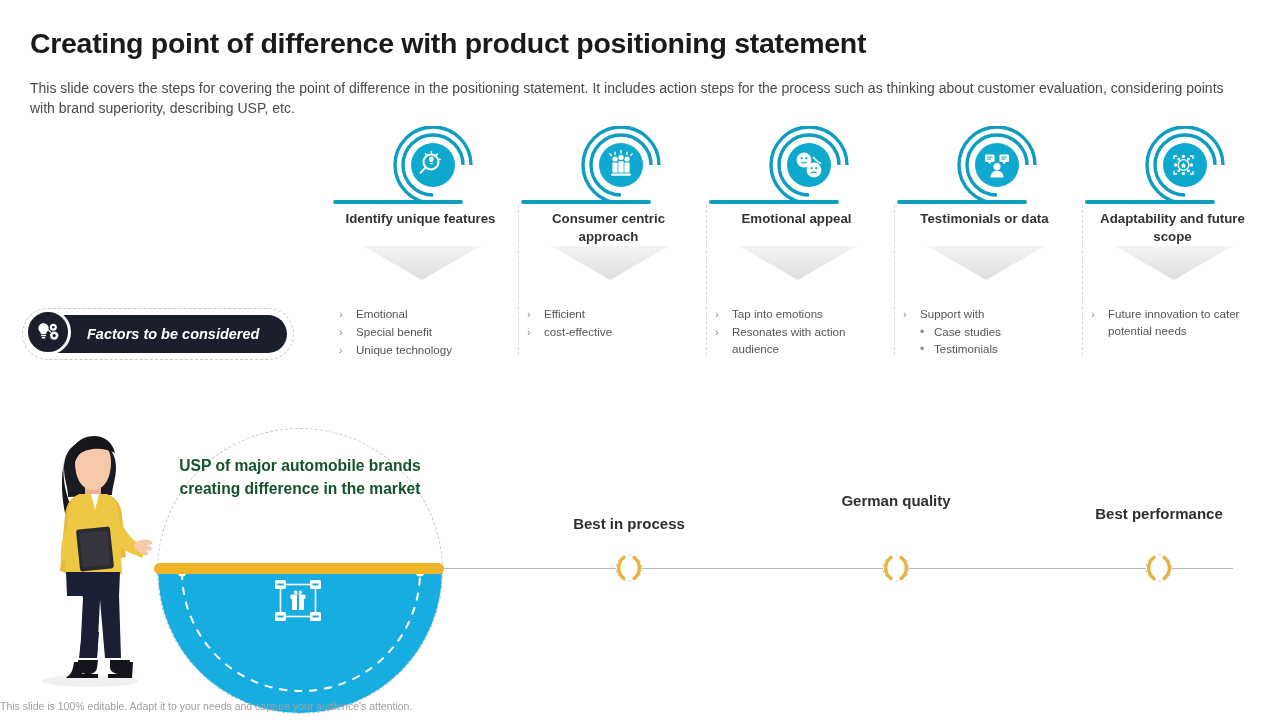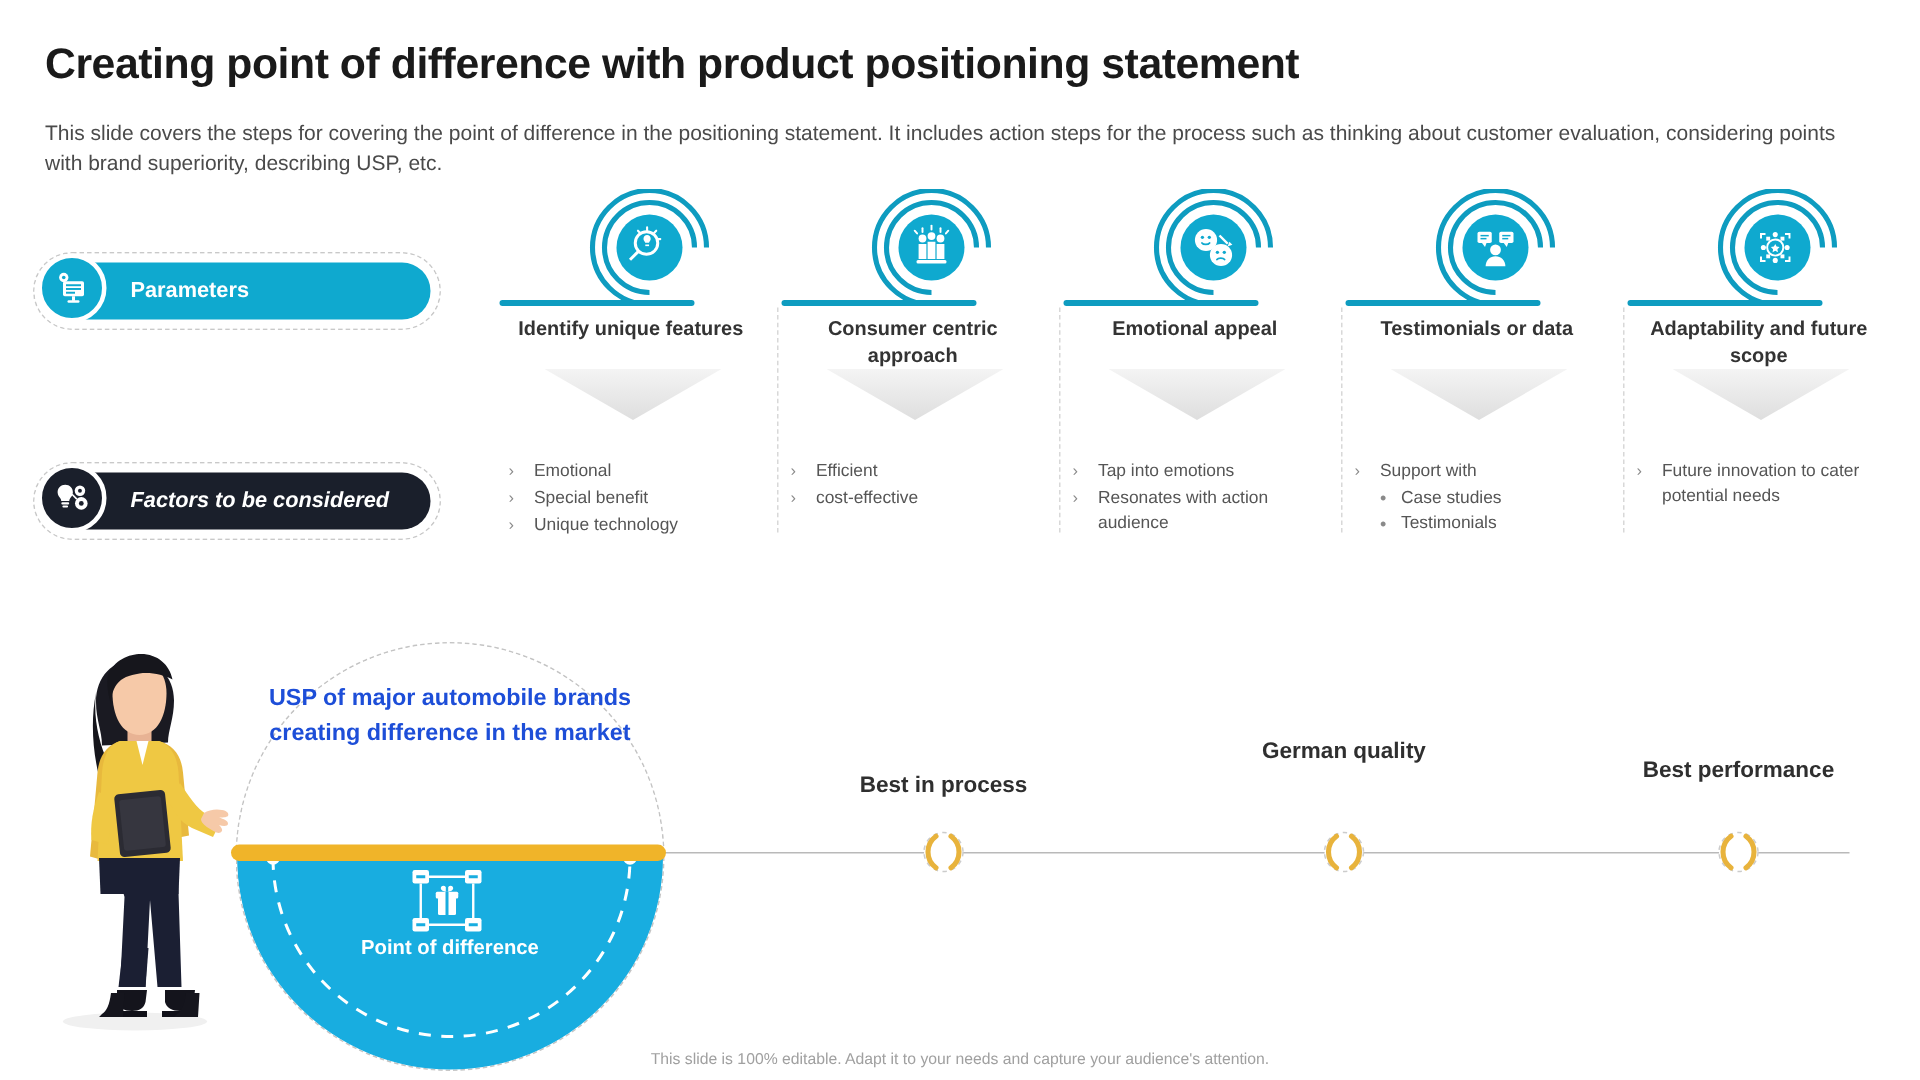--- a/index.html
+++ b/index.html
@@ -106,21 +106,21 @@
     overflow: hidden;
   }
   .usp-lower {
     position: absolute; left: 0; top: 143px; width: 286px; height: 143px;
     background: #18ade0;
     border-bottom-left-radius: 143px; border-bottom-right-radius: 143px;
   }
   .usp-text {
     position: absolute; left: 157px; top: 455px; width: 286px;
     text-align: center; font-size: 15.6px; font-weight: bold;
-    color: #1d4ed8; line-height: 1.45;
+    color: #14532d; line-height: 1.45;
   }
   .usp-bar {
     position: absolute; left: 154px; top: 563px; width: 290px; height: 11px;
     background: #f0b429; border-radius: 6px; z-index: 5;
   }
   .pod-icon {
     position: absolute; left: 272px; top: 578px; width: 52px; height: 46px; z-index: 6;
   }
   .pod-label {
     position: absolute; left: 157px; top: 624px; width: 286px;
@@ -133,51 +133,33 @@
     background: #b9b9b9;
   }
   .tl-node { position: absolute; width: 32px; height: 32px; }
   .tl-label {
     position: absolute; text-align: center; font-size: 15px; font-weight: bold;
     color: #2f2f2f; line-height: 1.23; width: 170px;
   }
 
   .footer {
     position: absolute; left: 0; top: 700px; width: 1280px;
-    text-align: center; font-size: 10.5px; color: #a0a0a0;
+    text-align: left; font-size: 10.5px; color: #a0a0a0;
   }
 
   .person { position: absolute; left: 28px; top: 432px; width: 130px; height: 258px; }
 </style>
 </head>
 <body>
 
 <div class="slide">
 
   <div class="title">Creating point of difference with product positioning statement</div>
   <div class="subtitle">This slide covers the steps for covering the point of difference in the positioning statement. It includes action steps for the process such as thinking about customer evaluation, considering points with brand superiority, describing USP, etc.</div>
 
-  <div class="pill-wrap" id="pill-parameters-wrap">
-    <div class="pill" id="pill-parameters">
-      <div class="pill-body"></div>
-      <div class="pill-badge">
-        <svg width="24" height="24" viewBox="0 0 24 24" fill="none">
-          <rect x="6" y="7.5" width="14" height="10" rx="1.2" fill="#fff"></rect>
-          <rect x="8" y="9.5" width="10" height="1.3" fill="#0fa9cf"></rect>
-          <rect x="8" y="12" width="10" height="1.3" fill="#0fa9cf"></rect>
-          <rect x="8" y="14.5" width="6" height="1.3" fill="#0fa9cf"></rect>
-          <rect x="12" y="17.5" width="2" height="3" fill="#fff"></rect>
-          <rect x="9" y="20.2" width="8" height="1.6" rx="0.8" fill="#fff"></rect>
-          <circle cx="6.5" cy="5" r="3.1" fill="#fff"></circle>
-          <circle cx="6.5" cy="5" r="1.2" fill="#0fa9cf"></circle>
-        </svg>
-      </div>
-      <div class="pill-label">Parameters</div>
-    </div>
-  </div>
 
   <div class="pill-wrap" id="pill-factors-wrap">
     <div class="pill" id="pill-factors">
       <div class="pill-body"></div>
       <div class="pill-badge">
         <svg width="26" height="24" viewBox="0 0 26 24" fill="none">
           <path d="M8.5 3.2c3 0 5.1 2.2 5.1 5 0 2-1.2 3.1-1.9 4.1-.4.6-.5 1.1-.5 1.7H5.8c0-.6-.1-1.1-.5-1.7-.7-1-1.9-2.1-1.9-4.1 0-2.8 2.1-5 5.1-5z" fill="#fff"></path>
           <rect x="5.9" y="14.8" width="5.2" height="1.5" rx="0.7" fill="#fff"></rect>
           <rect x="6.6" y="17" width="3.8" height="1.4" rx="0.7" fill="#fff"></rect>
           <circle cx="18.3" cy="7.2" r="3.5" fill="#fff"></circle>
@@ -475,21 +457,20 @@
           <path d="M43.5 11v23"></path>
       </g>
       <g fill="#ffffff">
         <rect x="20" y="20" width="12" height="12" rx="1"></rect>
         <rect x="18.5" y="16.5" width="15" height="4.5" rx="1"></rect>
         <path d="M25.2 13.4c-1.3-1.6-3.6-.7-3.3 1.1.2 1 1.6 1.7 3.3 2zM26.8 13.4c1.3-1.6 3.6-.7 3.3 1.1-.2 1-1.6 1.7-3.3 2z"></path>
       </g>
       <rect x="25" y="16.5" width="2" height="15.5" fill="#18ade0"></rect>
     </svg>
   </div>
-  <div class="pod-label">Point of difference</div>
 
   <div class="timeline"></div>
 
   <div class="tl-node" style="left:613px; top:552px">
     <svg width="32" height="32" viewBox="0 0 32 32">
       <circle cx="16" cy="16" r="13" fill="#fff" stroke="#cccccc" stroke-width="1" stroke-dasharray="3 3"></circle>
       <path d="M11 5.5a13 13 0 0 0 0 21" fill="none" stroke="#e8b33c" stroke-width="3.4" stroke-linecap="round"></path>
       <path d="M21 5.5a13 13 0 0 1 0 21" fill="none" stroke="#e8b33c" stroke-width="3.4" stroke-linecap="round"></path>
     </svg>
   </div>

